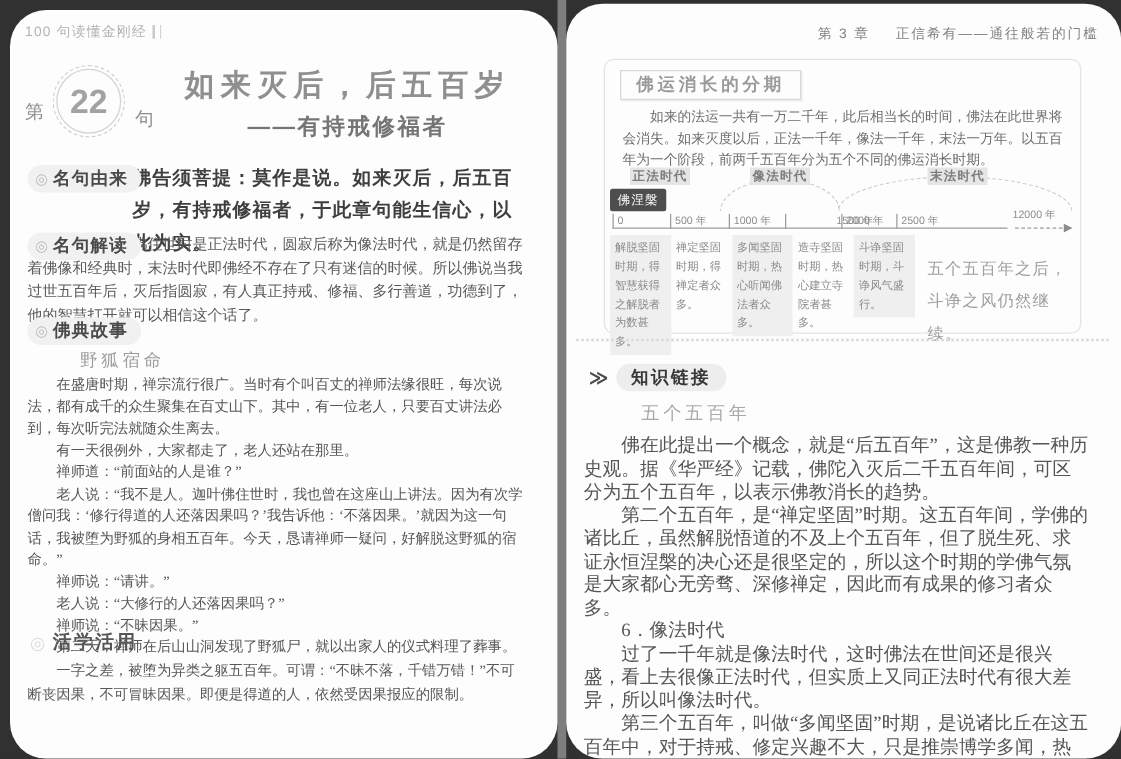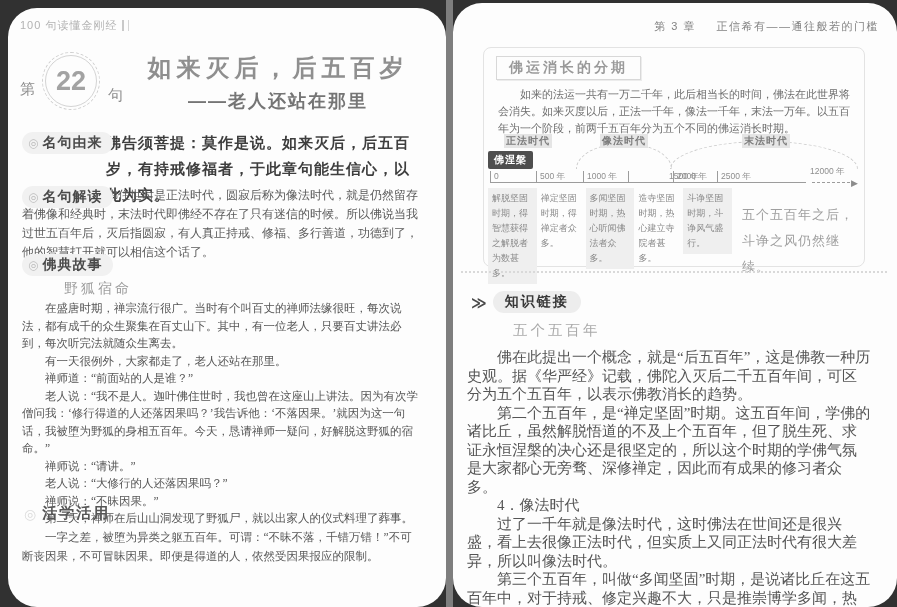--- a/index.html
+++ b/index.html
@@ -43,21 +43,21 @@
   
   .chapter-header{position:absolute;top:16px;right:18px;font-size:11px;color:#828282;letter-spacing:1.5px;}
   .chapter-header .chap-no{margin-right:16px;}
   .diagram-box{position:absolute;left:30px;top:44px;width:380px;height:218px;border:1px solid #e3e3e3;border-radius:8px;}
   .diagram-tab{position:absolute;left:12px;top:8px;border:1px solid #d8d8d8;background:#fdfdfd;padding:2px 12px;font-size:14px;font-weight:bold;color:#9a9a9a;letter-spacing:3px;box-shadow:1px 1px 0 #ececec;}
   .diagram-intro{position:absolute;left:14px;right:12px;top:38px;margin:0;text-indent:2em;font-size:11px;color:#6e6e6e;line-height:17px;}
   .era-label{position:absolute;top:86px;font-size:10px;font-weight:bold;color:#7c7c7c;letter-spacing:1px;background:#e5e5e5;padding:0 2px;z-index:2;}
   .arc{position:absolute;border:1px dashed #cccccc;border-bottom:none;border-radius:50% 50% 0 0 / 100% 100% 0 0;z-index:1;}
   #arc-xiangfa{left:92px;top:95px;width:94px;height:25px;}
   #arc-mofa{left:186px;top:93px;width:186px;height:27px;}
-  .nirvana-badge{position:absolute;left:4px;top:103px;background:#4e4e4e;color:#ffffff;font-size:10px;letter-spacing:1px;padding:2px 6px;border-radius:2px;z-index:3;font-weight:bold;}
+  .nirvana-badge{position:absolute;left:4px;top:103px;background:#4e4e4e;color:#ffffff;font-size:10px;letter-spacing:1px;padding:2px 6px;border-radius:2px;z-index:3;}
   .axis{position:absolute;left:6px;top:120px;width:368px;height:15px;}
   .axis-line-solid{position:absolute;left:0;bottom:0;width:316px;border-bottom:1px solid #9c9c9c;}
   .axis-line-dashed{position:absolute;left:322px;bottom:0;width:38px;border-bottom:1px dashed #9c9c9c;}
   .axis-arrow{position:absolute;left:361px;bottom:-5px;font-size:9px;color:#8c8c8c;}
   .tick{position:absolute;bottom:0;height:12px;border-left:1px solid #9c9c9c;padding-left:3px;font-size:8.5px;color:#8e8e8e;white-space:nowrap;}
   .end-tick{position:absolute;left:320px;top:-2px;font-size:8.5px;color:#8e8e8e;white-space:nowrap;}
   .periods{position:absolute;left:4px;top:140px;width:372px;display:flex;align-items:flex-start;}
   .period-cell{width:47px;padding:3px 4px;font-size:9px;color:#8a8a8a;line-height:15px;font-family:"Liberation Serif","DejaVu Serif",serif;}
   .period-cell.shaded{background:#efefef;}
   .period-note{margin-left:10px;padding-top:14px;width:136px;font-size:13px;color:#9f9f9f;line-height:26px;letter-spacing:1px;}
@@ -85,21 +85,21 @@
     <span class="medal-prefix">第</span>
     <div class="medal-circle">
       <div class="medal-inner">
         <span class="medal-number">22</span>
       </div>
     </div>
     <span class="medal-suffix">句</span>
   </div>
 
   <div class="main-title">如来灭后，后五百岁</div>
-  <div class="sub-title">——老人还站在那里</div>
+  <div class="sub-title">——有持戒修福者</div>
 
   <div class="section" style="top:122px;">
     <span class="pill hang">
       <span class="ring-icon">◎</span>
       <span class="pill-label">名句由来</span>
     </span>
     <p class="quote-text serif">佛告须菩提：莫作是说。如来灭后，后五百岁，有持戒修福者，于此章句能生信心，以此为实。</p>
   </div>
 
   <div class="section" style="top:178px;">
@@ -184,19 +184,19 @@
   <div class="dotted-divider"></div>
 
   <div class="knowledge-header">
     <span class="chevrons-icon">≫</span>
     <span class="knowledge-pill">知识链接</span>
   </div>
   <div class="knowledge-title">五个五百年</div>
   <div class="knowledge-body serif">
     <p>佛在此提出一个概念，就是“后五百年”，这是佛教一种历史观。据《华严经》记载，佛陀入灭后二千五百年间，可区分为五个五百年，以表示佛教消长的趋势。</p>
     <p>第二个五百年，是“禅定坚固”时期。这五百年间，学佛的诸比丘，虽然解脱悟道的不及上个五百年，但了脱生死、求证永恒涅槃的决心还是很坚定的，所以这个时期的学佛气氛是大家都心无旁骛、深修禅定，因此而有成果的修习者众多。</p>
-    <p>4．像法时代</p>
+    <p>6．像法时代</p>
     <p>过了一千年就是像法时代，这时佛法在世间还是很兴盛，看上去很像正法时代，但实质上又同正法时代有很大差异，所以叫像法时代。</p>
     <p>第三个五百年，叫做“多闻坚固”时期，是说诸比丘在这五百年中，对于持戒、修定兴趣不大，只是推崇博学多闻，热心于典籍经卷和听闻佛法，这种热情持续不退，出现了很多讲法、注经的大法师。第四个五百年，为“塔寺坚固”时期。</p>
 
   </div>
 
 </div>
 
 </body></html>

